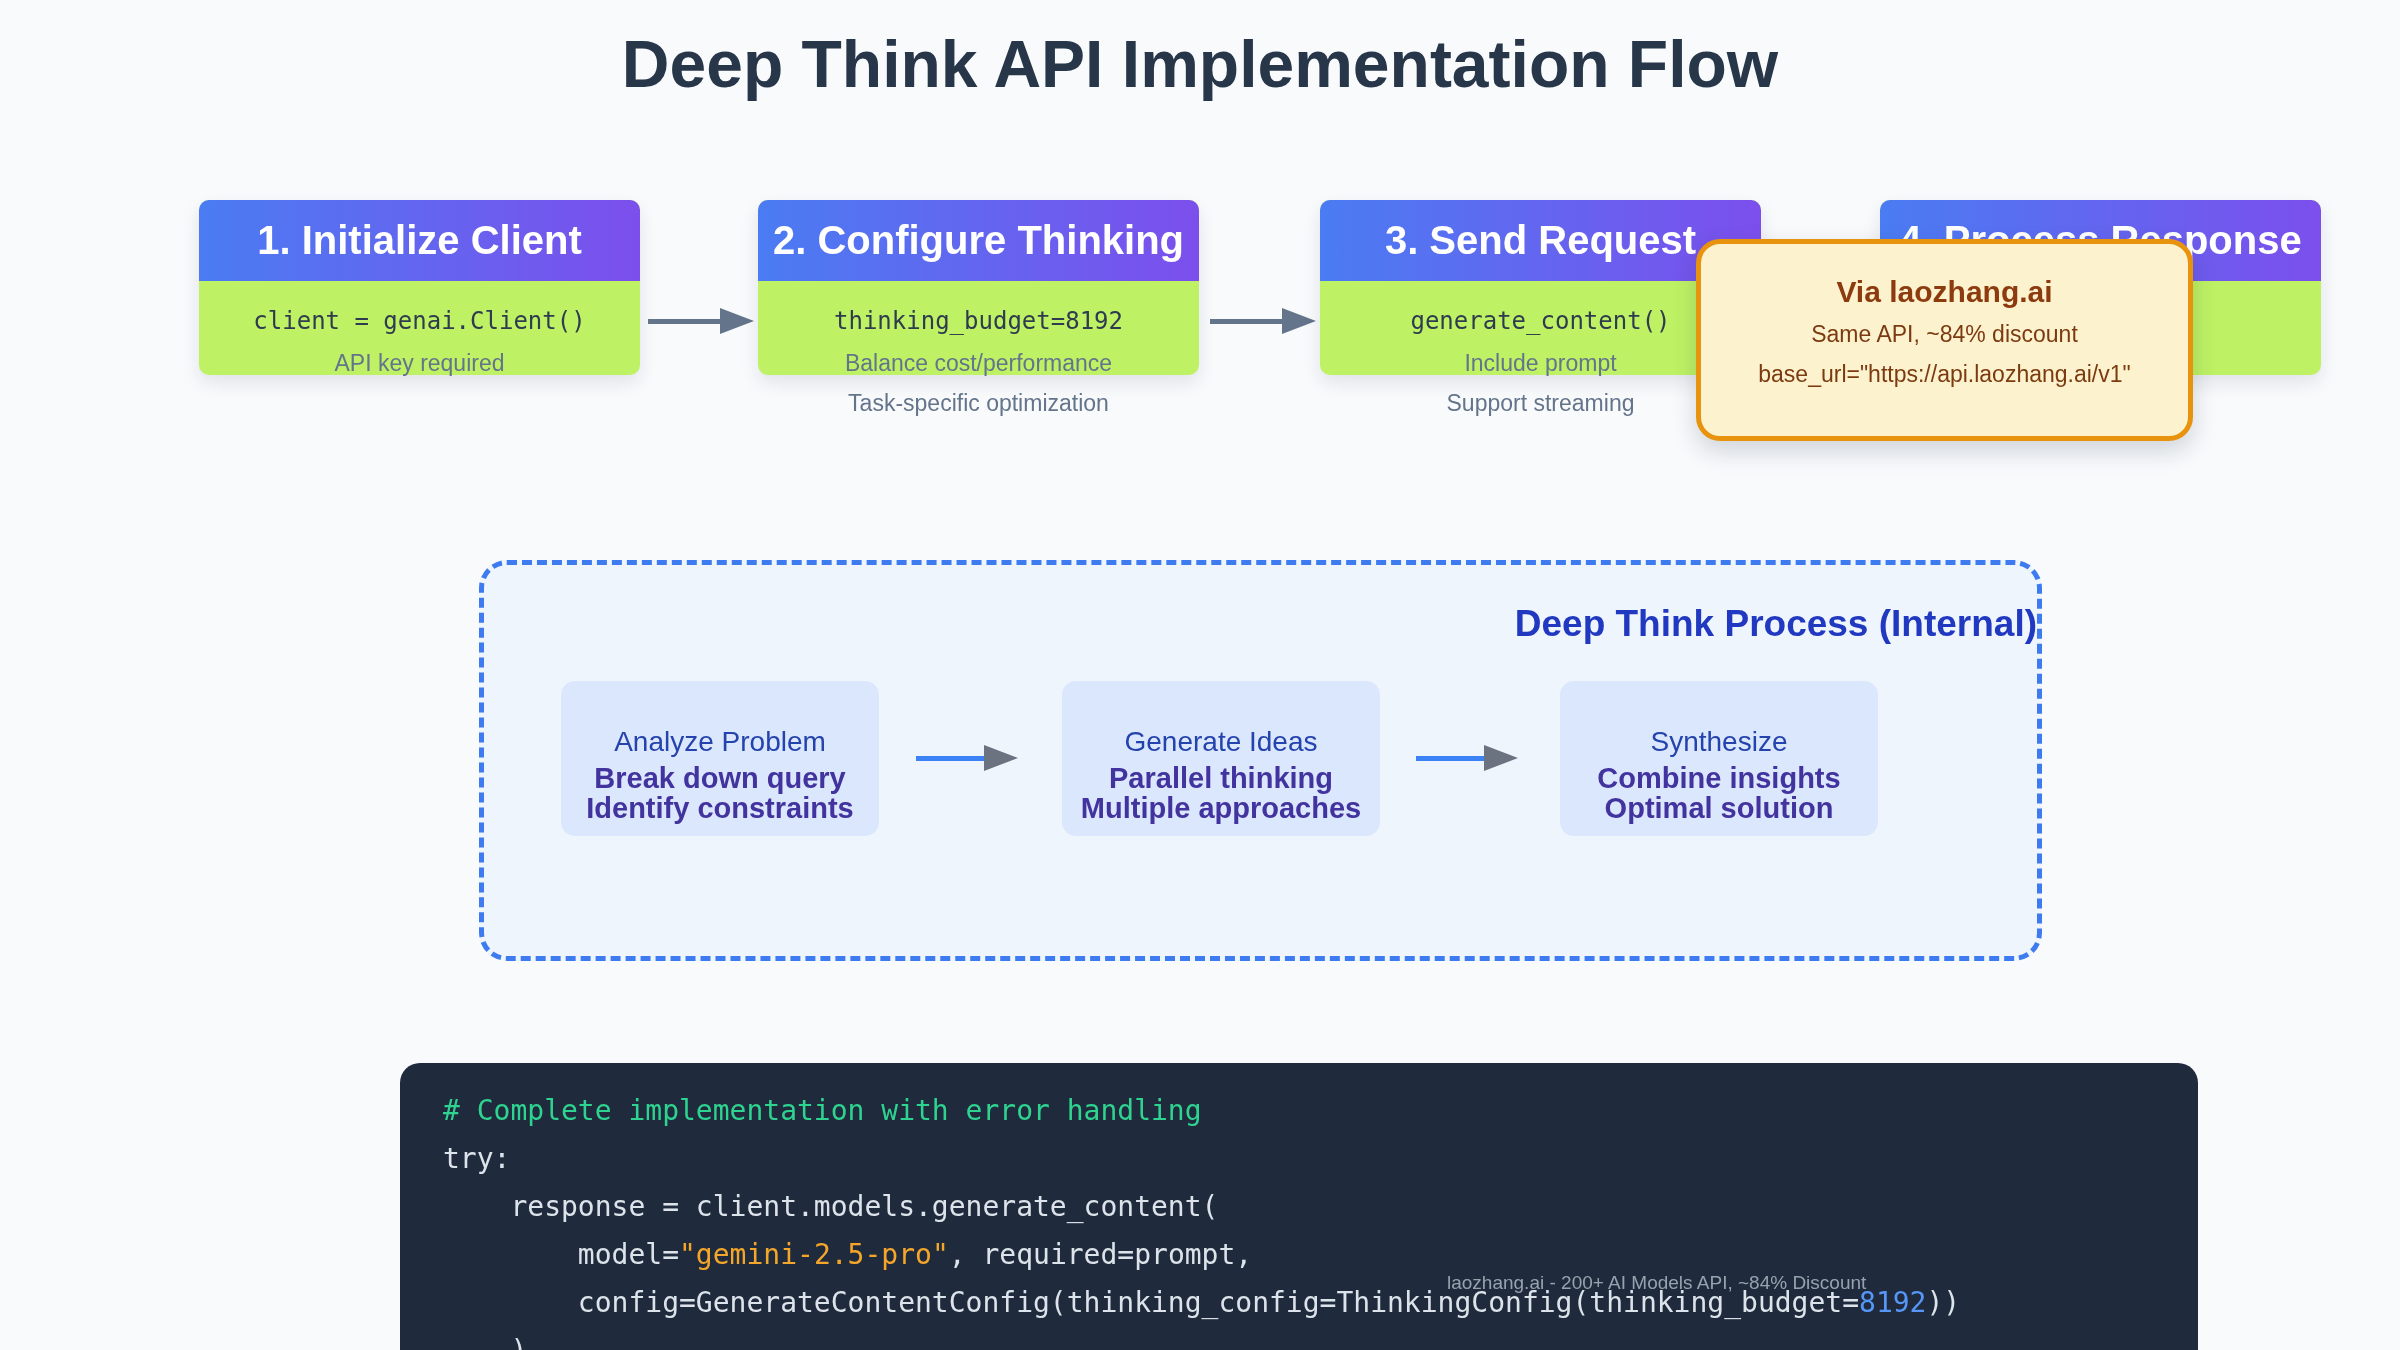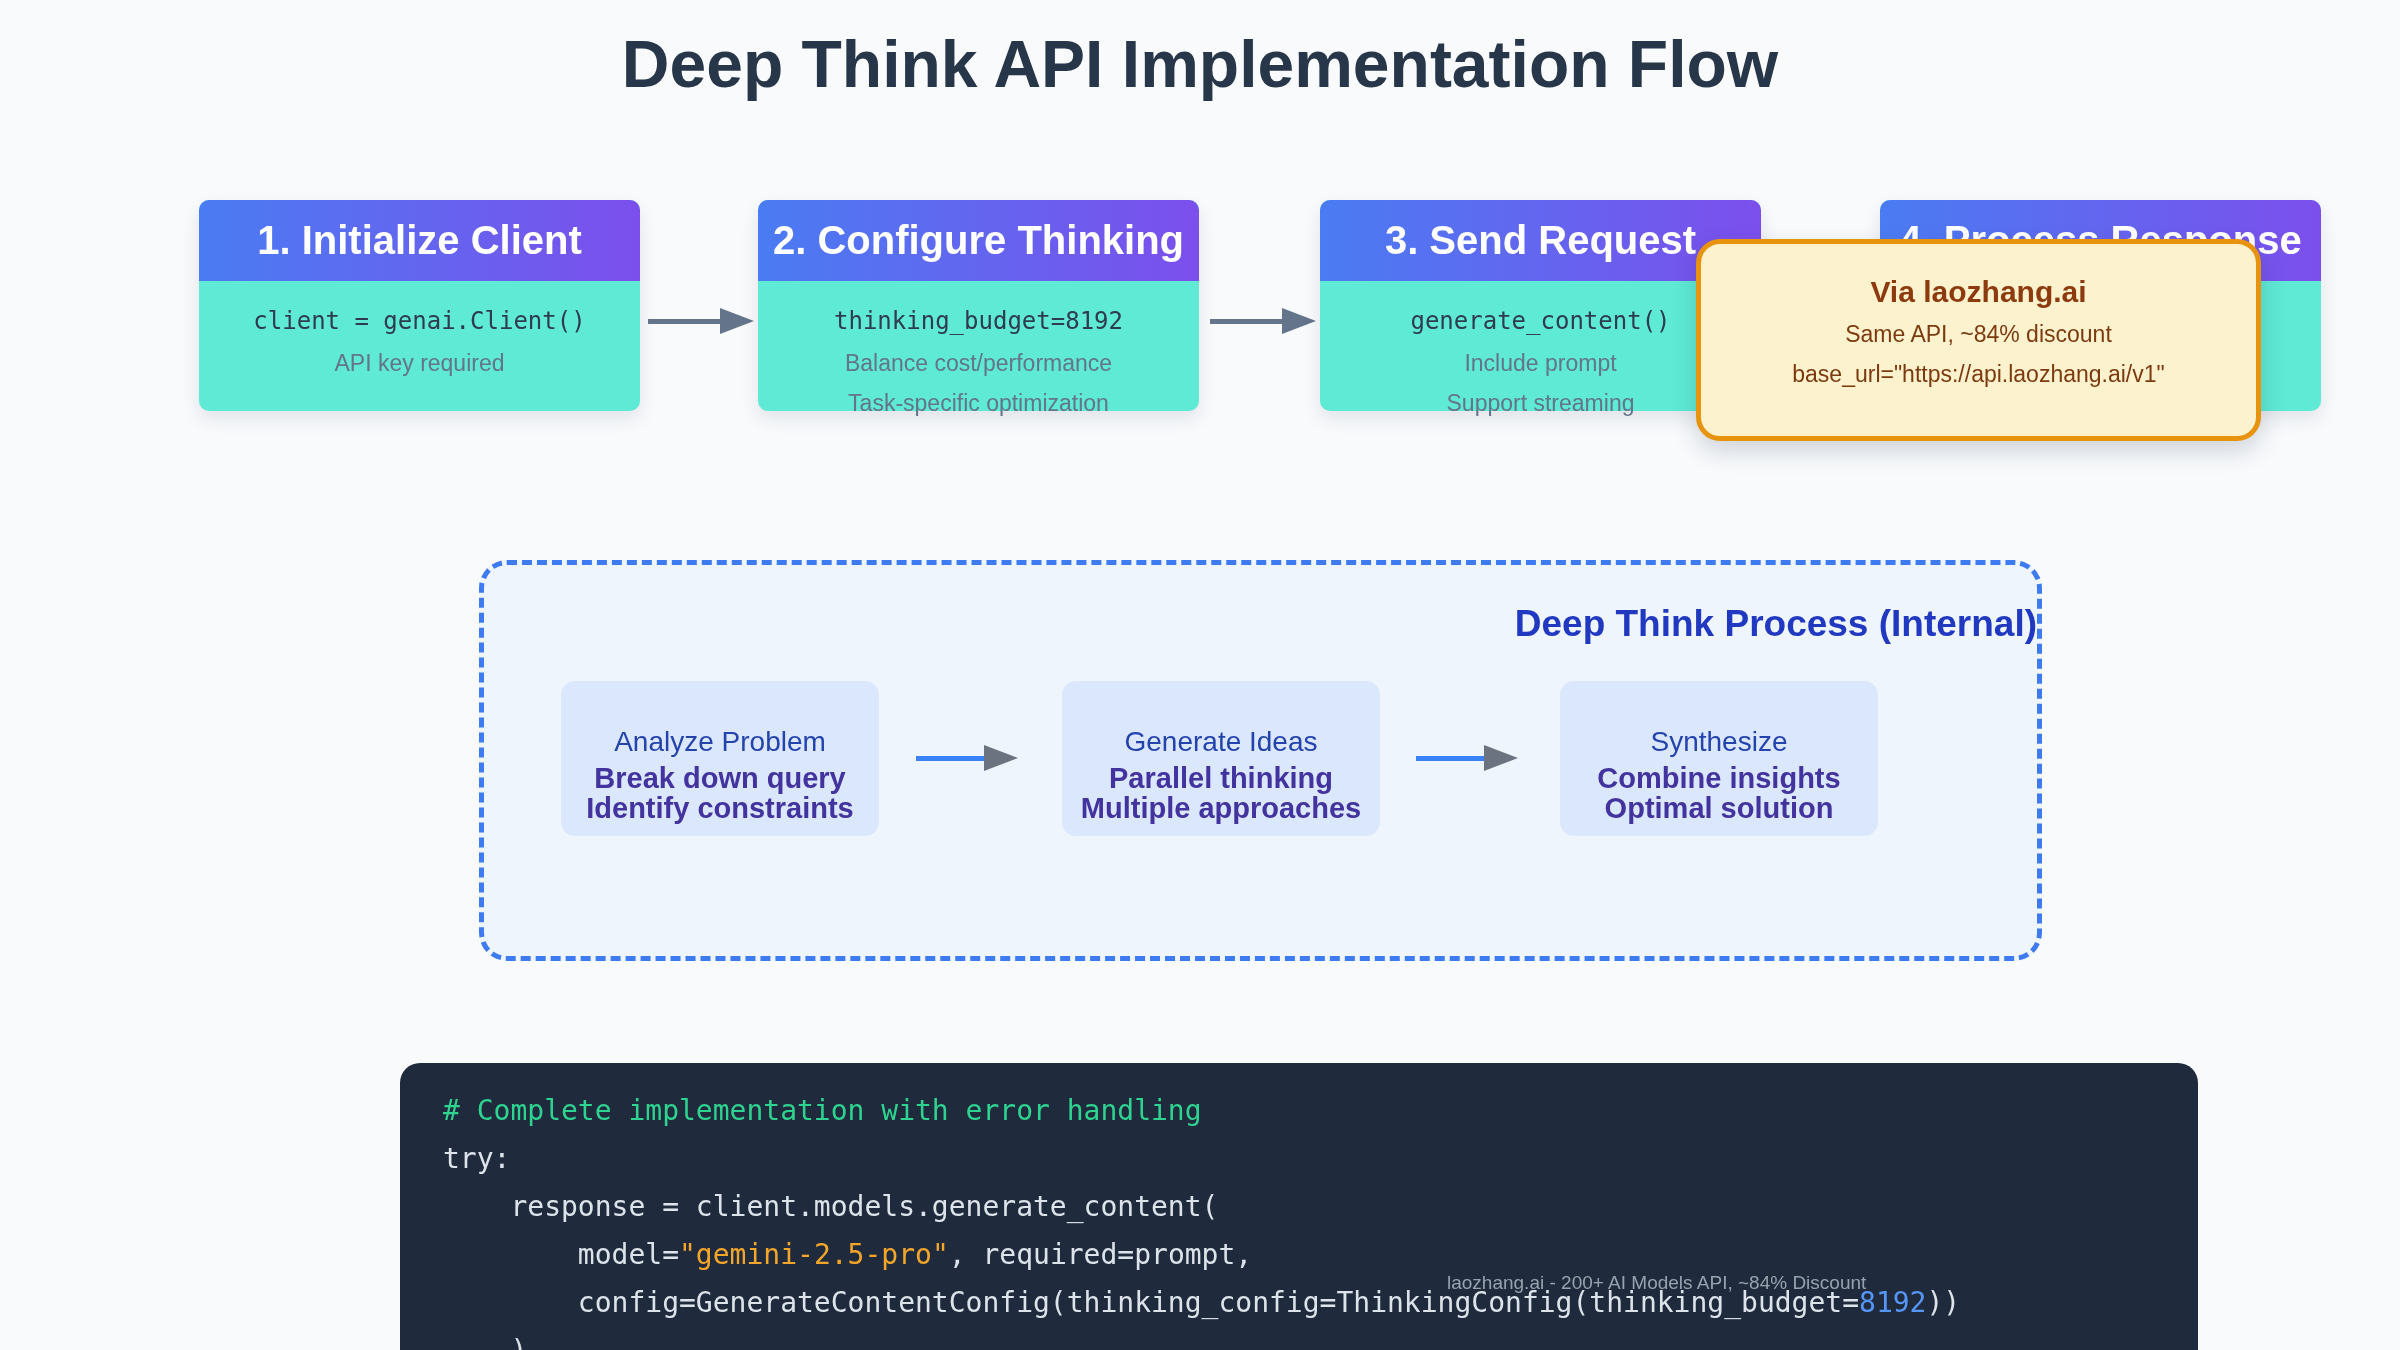--- a/index.html
+++ b/index.html
@@ -19,22 +19,22 @@
     font-size: 66px;
     font-weight: bold;
     color: var(--title_text, #283649);
     letter-spacing: 0px;
   }
   
   .step-card {
     position: absolute;
     top: 200px;
     width: 441px;
-    height: 211px;
-    background: #5eead4;
+    height: 175px;
+    background: #bef264;
     border-radius: 10px;
     box-shadow: 0 8px 18px rgba(30,41,59,0.10);
   }
   .step-header {
     height: 81px;
     border-radius: 10px 10px 0 0;
     background: linear-gradient(90deg, var(--header_gradient_start, #4A7CF3), var(--header_gradient_end, #7C4FEC));
     color: #FFFFFF;
     font-size: 40px;
     font-weight: bold;
@@ -66,21 +66,21 @@
     border-top: 13px solid transparent;
     border-bottom: 13px solid transparent;
     border-left: 34px solid var(--arrow_gray, #64748B);
   }
   .h-arrow.blue .shaft { background: var(--arrow_blue, #3B82F6); }
   .h-arrow.blue .head { border-left-color: #6B7280; }
   
   .callout {
     position: absolute;
     left: 1696px; top: 239px;
-    width: 565px; height: 202px;
+    width: 497px; height: 202px;
     box-sizing: border-box;
     background: var(--callout_bg, #FCF2CD);
     border: 5px solid var(--callout_border, #E8930D);
     border-radius: 24px;
     box-shadow: 0 10px 24px rgba(30,41,59,0.18);
     text-align: center;
     padding-top: 26px;
     z-index: 5;
   }
   .callout-title {

